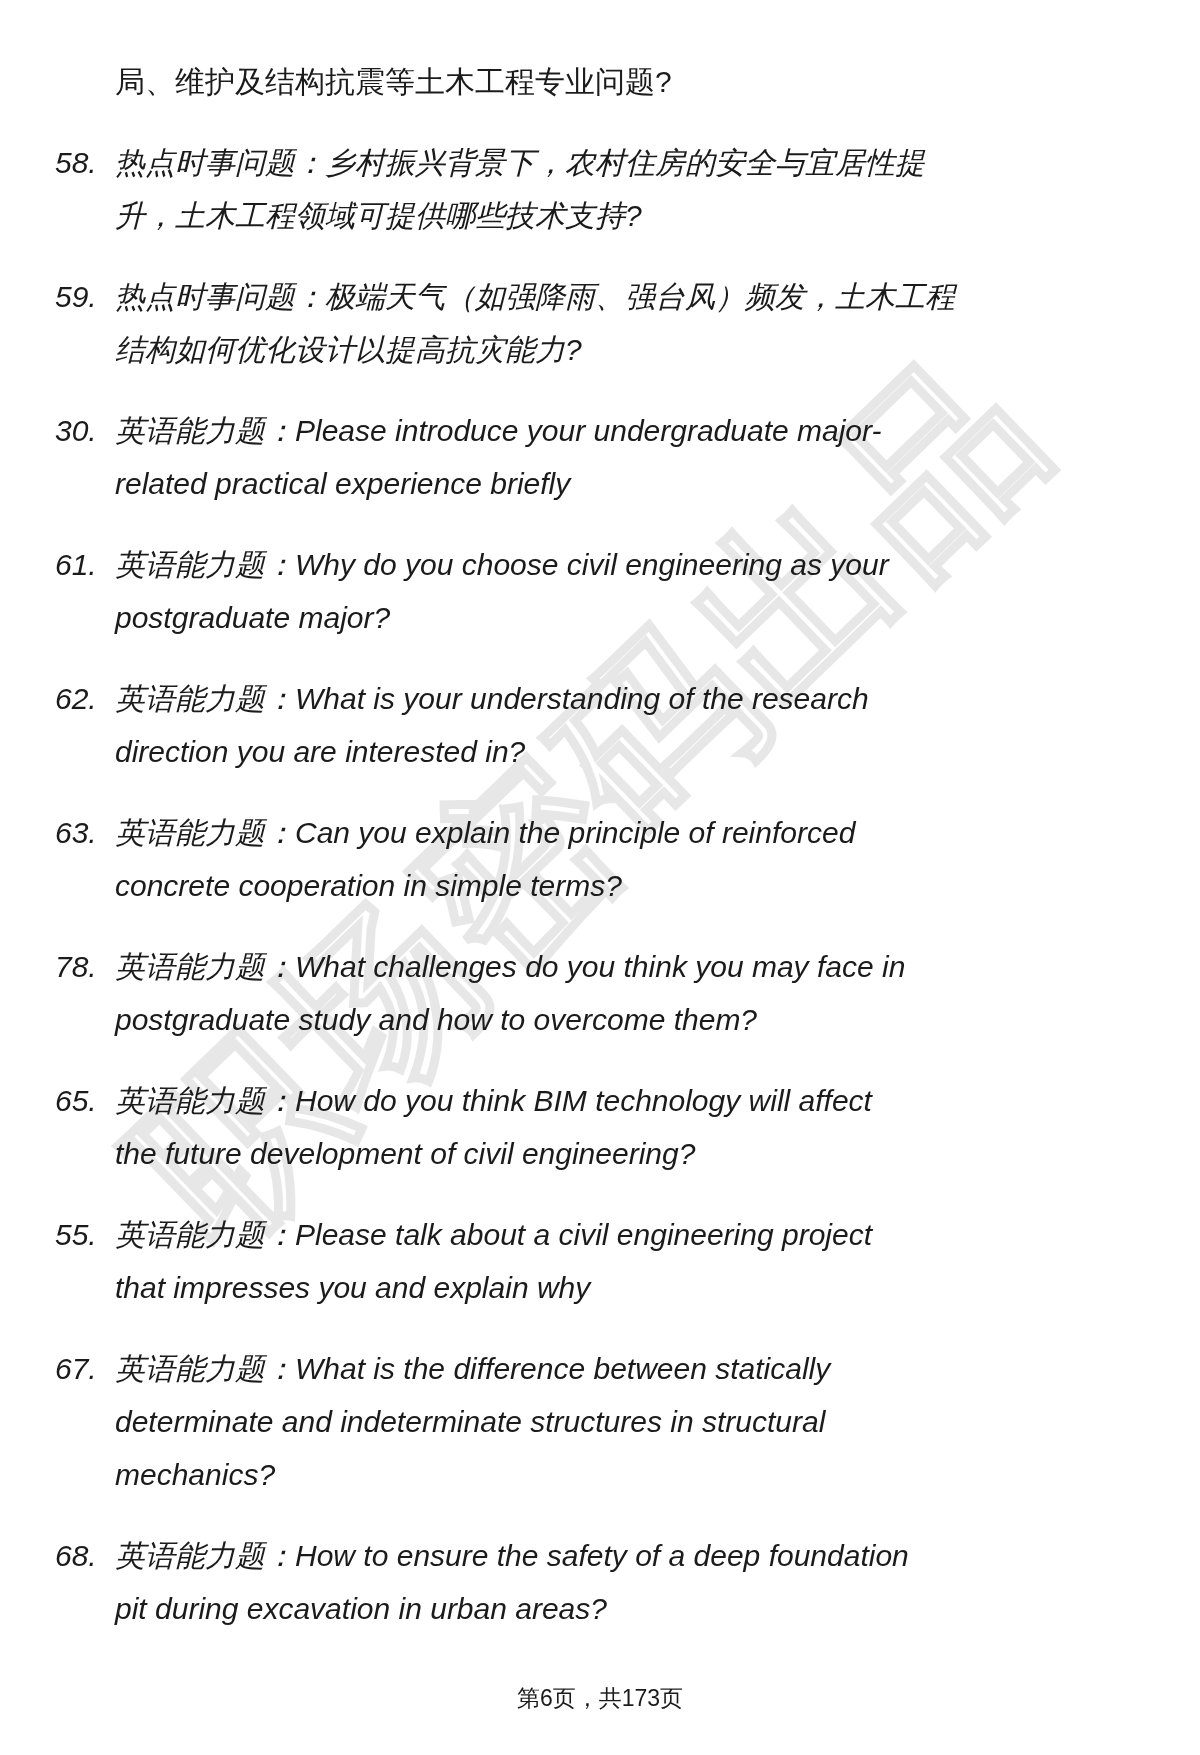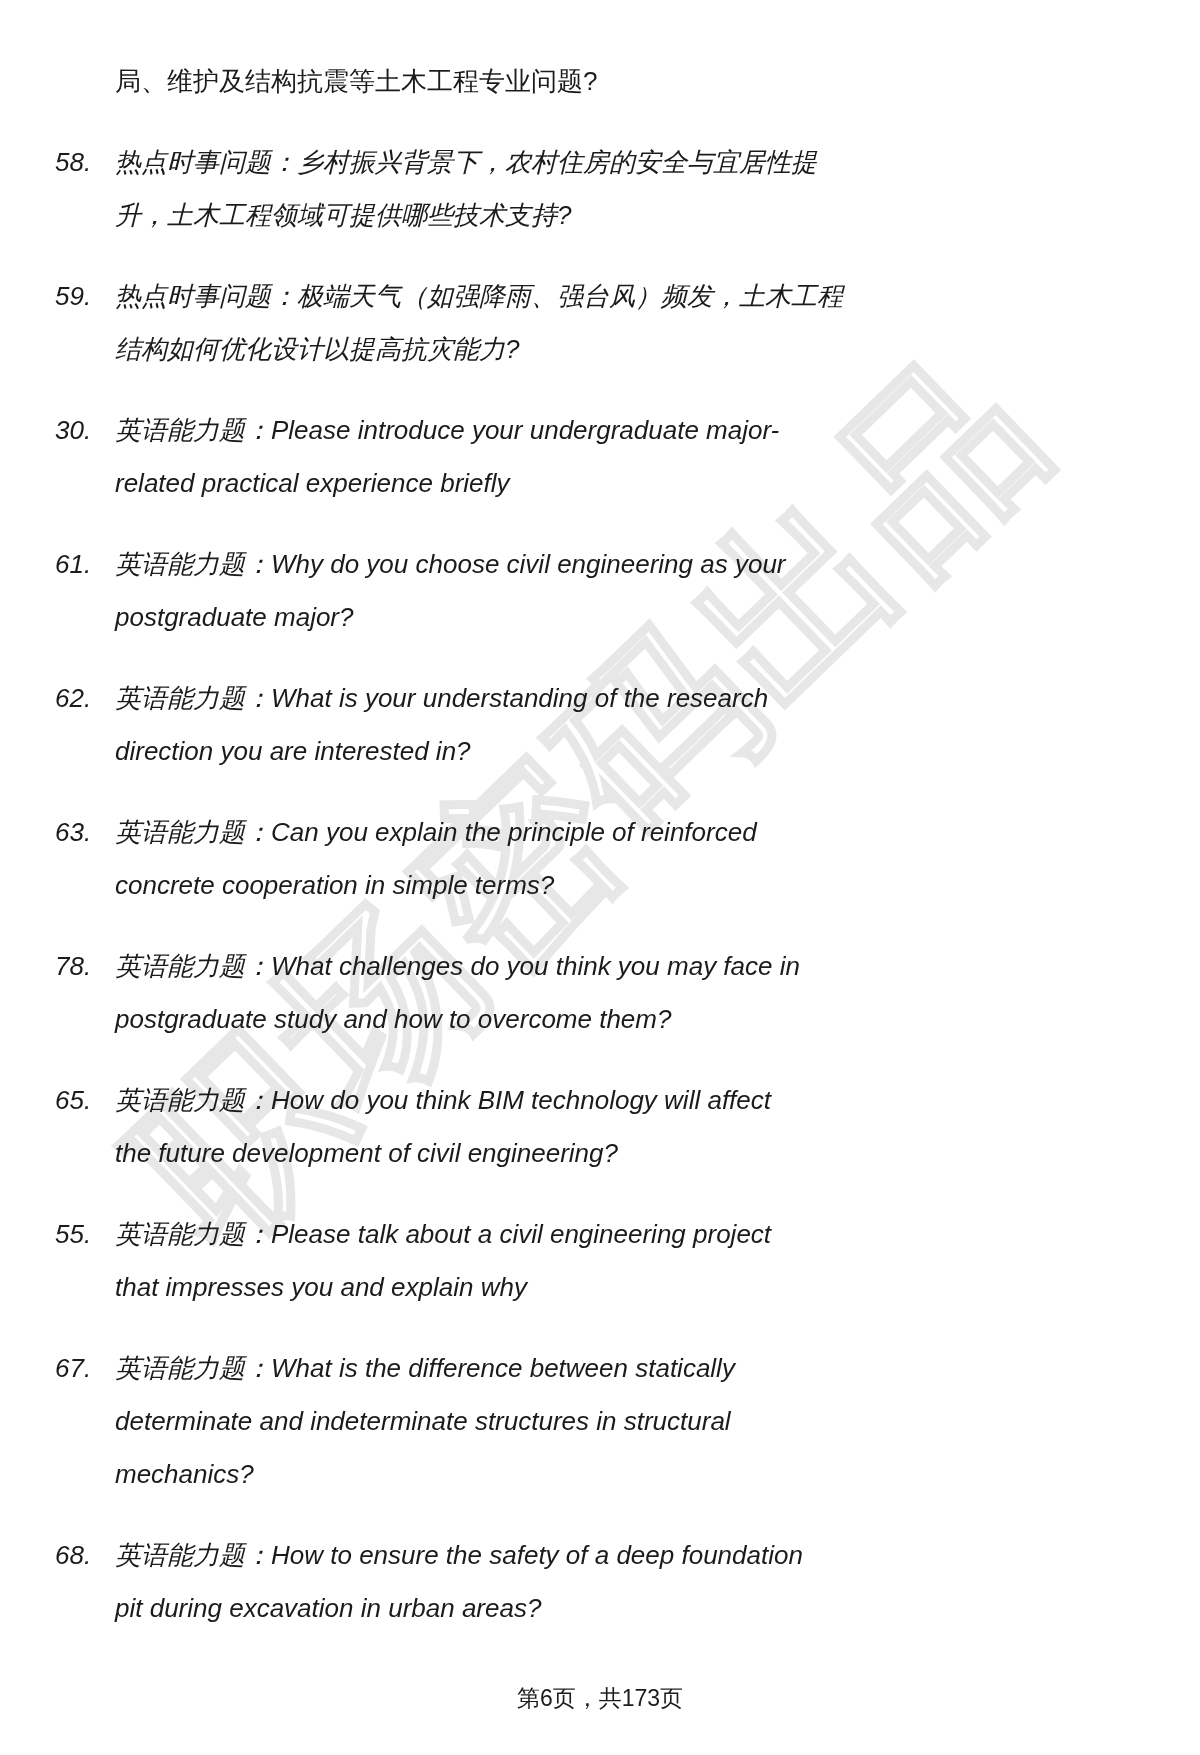--- a/index.html
+++ b/index.html
@@ -28,21 +28,21 @@
     z-index: 0;
     user-select: none;
   }
   .content {
     position: absolute;
     left: 55px;
     top: 55px;
     width: 1100px;
     z-index: 1;
     color: #1b1b1b;
-    font-size: 26px;
+    font-size: 30px;
     line-height: 53px;
   }
   .cont-line {
     margin-left: 60px;
     margin-bottom: 28px;
     white-space: nowrap;
   }
   .q-list {
     list-style: none;
     margin: 0;

